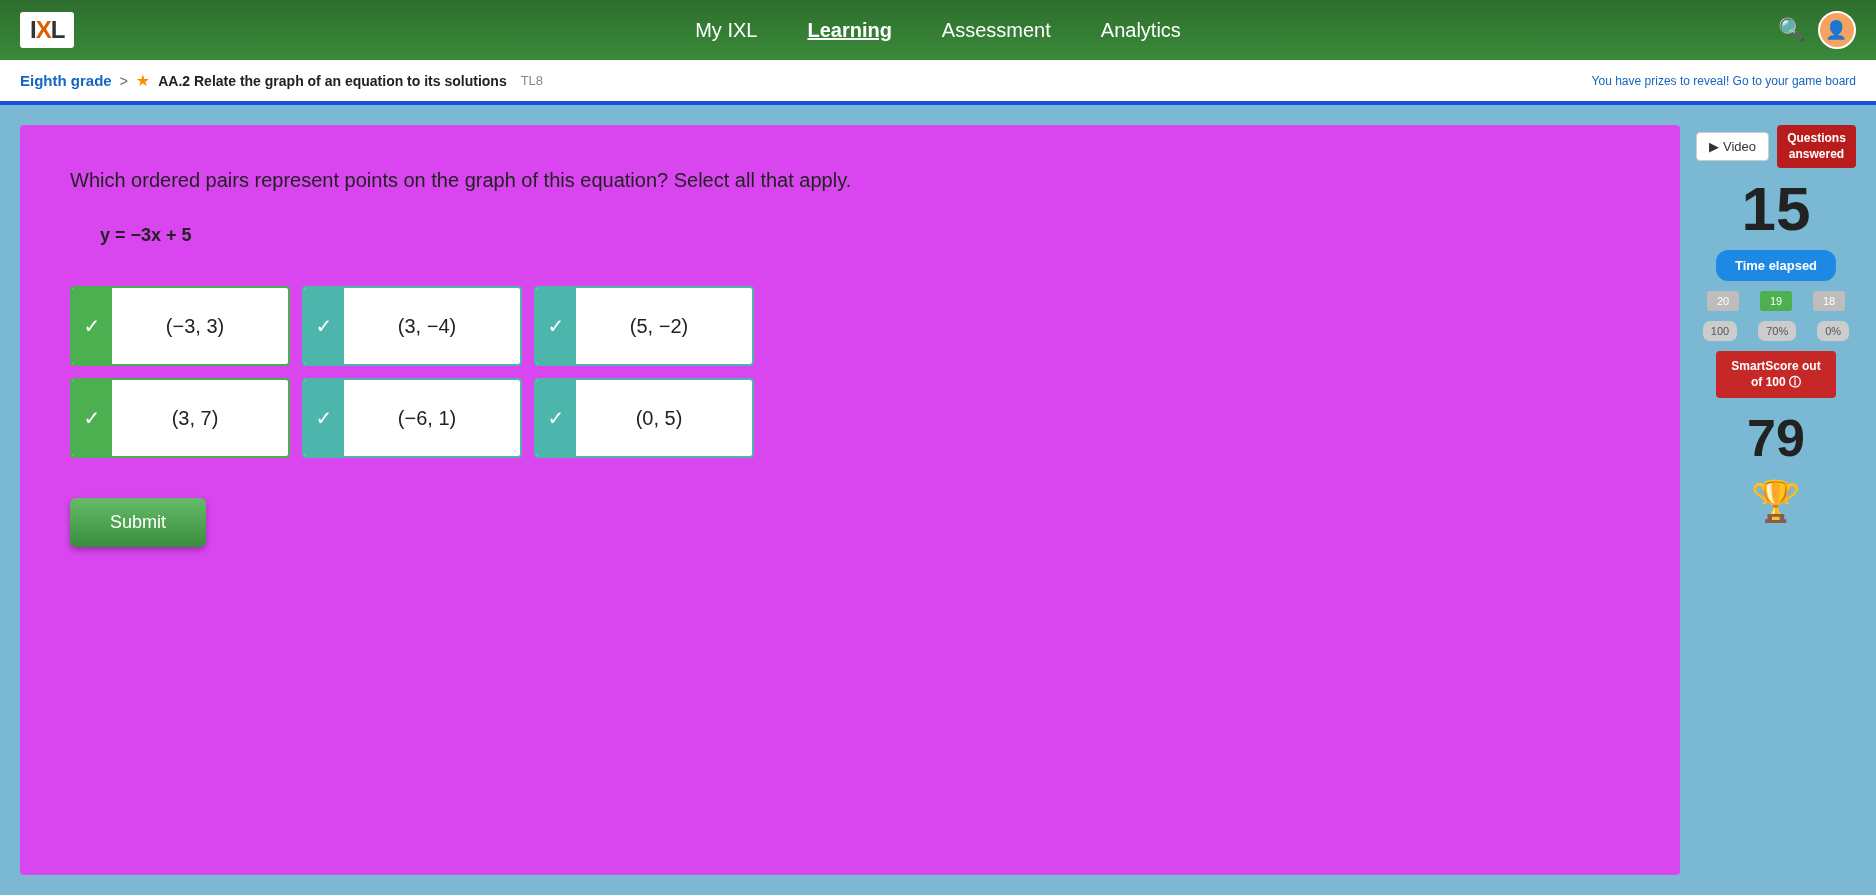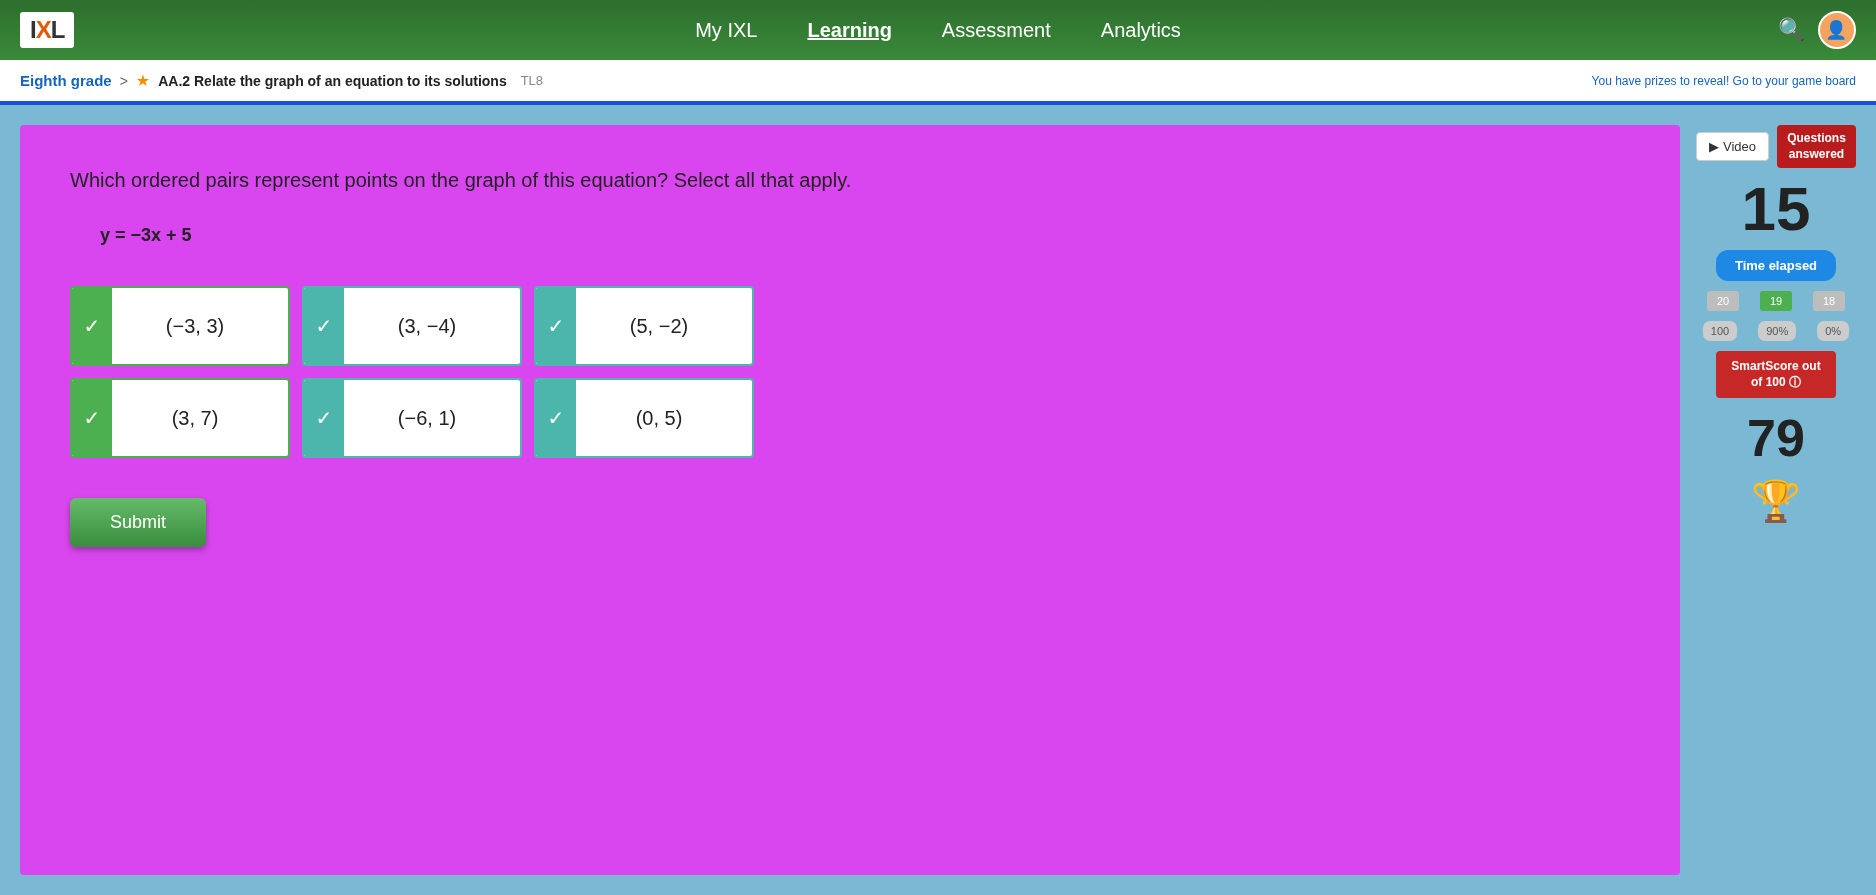--- a/index.html
+++ b/index.html
@@ -431,21 +431,21 @@
 elapsed</button>
 
     <div class="score-buttons">
       <button class="score-btn">20</button>
       <button class="score-btn active">19</button>
       <button class="score-btn">18</button>
     </div>
 
     <div class="score-buttons">
       <button class="score-range-btn">100</button>
-      <button class="score-range-btn">90%</button>
+      <button class="score-range-btn">70%</button>
       <button class="score-range-btn">0%</button>
     </div>
 
     <button class="smartscore-btn">SmartScore
 out of 100 ⓘ</button>
 
     <div class="score-large">79</div>
 
     <div class="trophy-icon">🏆</div>
   </div>

